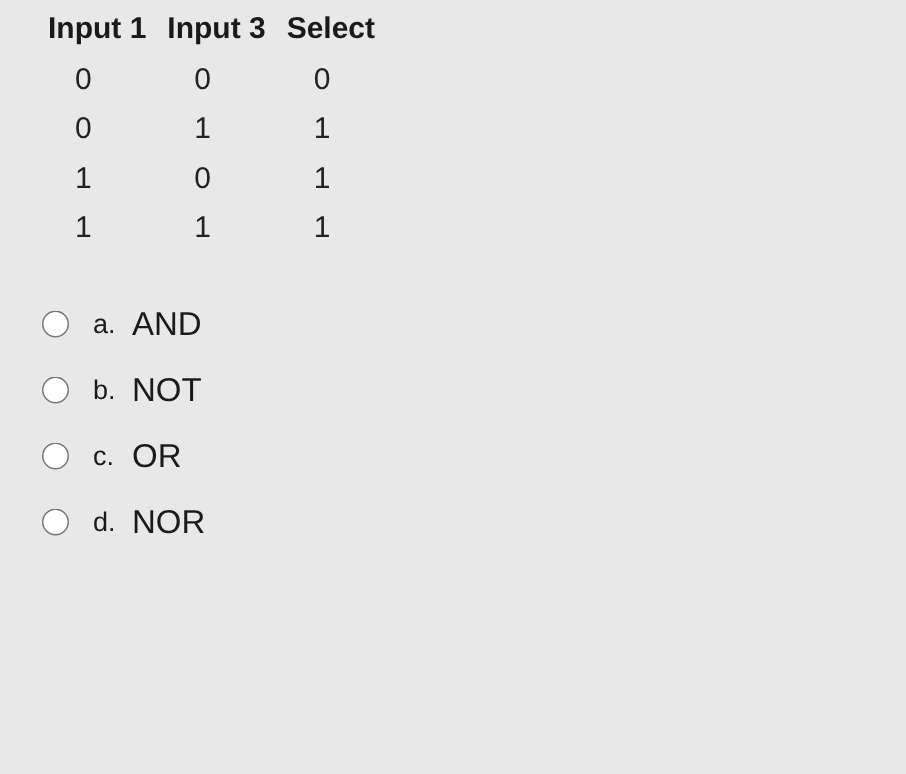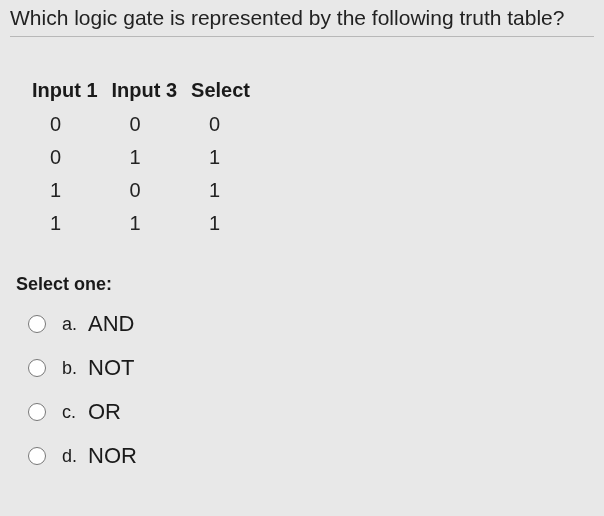--- a/index.html
+++ b/index.html
@@ -71,21 +71,20 @@
   .option-label {
     font-size: 22px;
     color: #1a1a1a;
   }
 </style>
 </head>
 <body>
 
 <div class="container">
 
-  <div class="question-text">Which logic gate is represented by the following truth table?</div>
 
   <table class="truth-table">
     <thead>
       <tr>
         <th>Input 1</th>
         <th>Input 3</th>
         <th>Select</th>
       </tr>
     </thead>
     <tbody>
@@ -105,21 +104,20 @@
         <td>1</td>
       </tr>
       <tr>
         <td>1</td>
         <td>1</td>
         <td>1</td>
       </tr>
     </tbody>
   </table>
 
-  <div class="select-one">Select one:</div>
 
   <div class="options">
     <div class="option-row">
       <input type="radio" name="answer" style="">
       <span class="option-letter">a.</span>
       <span class="option-label">AND</span>
     </div>
     <div class="option-row">
       <input type="radio" name="answer" style="">
       <span class="option-letter">b.</span>

